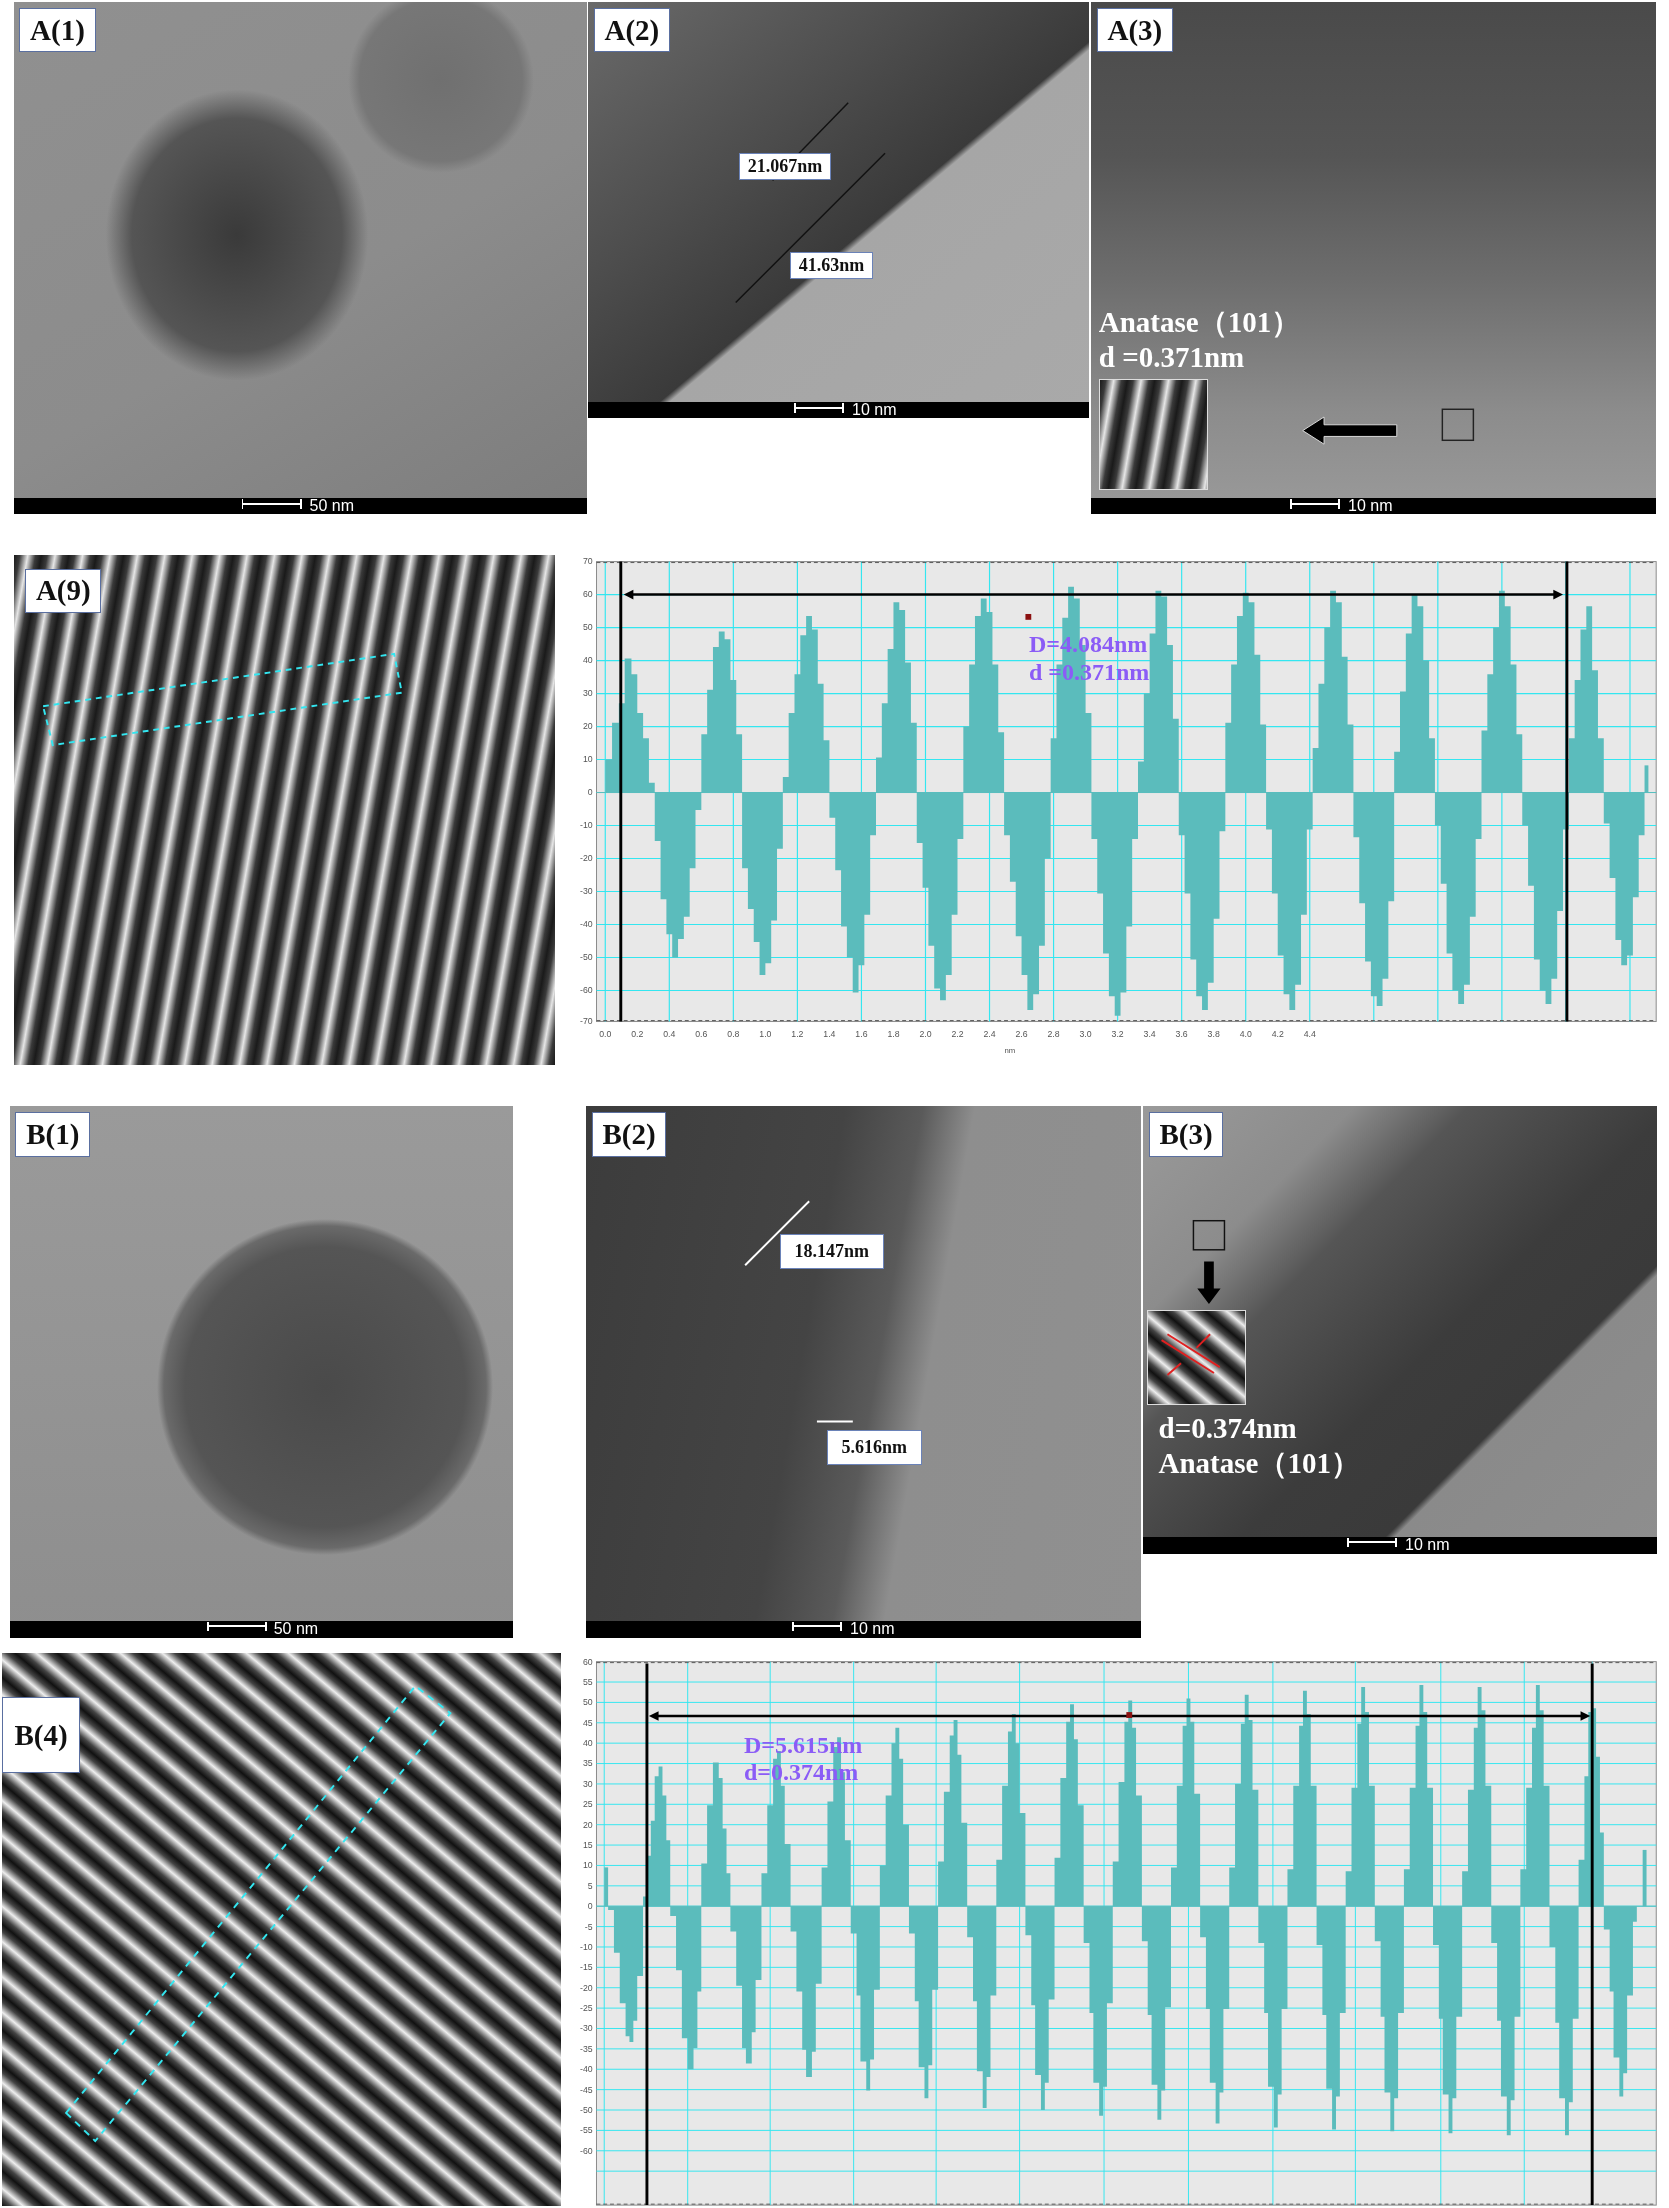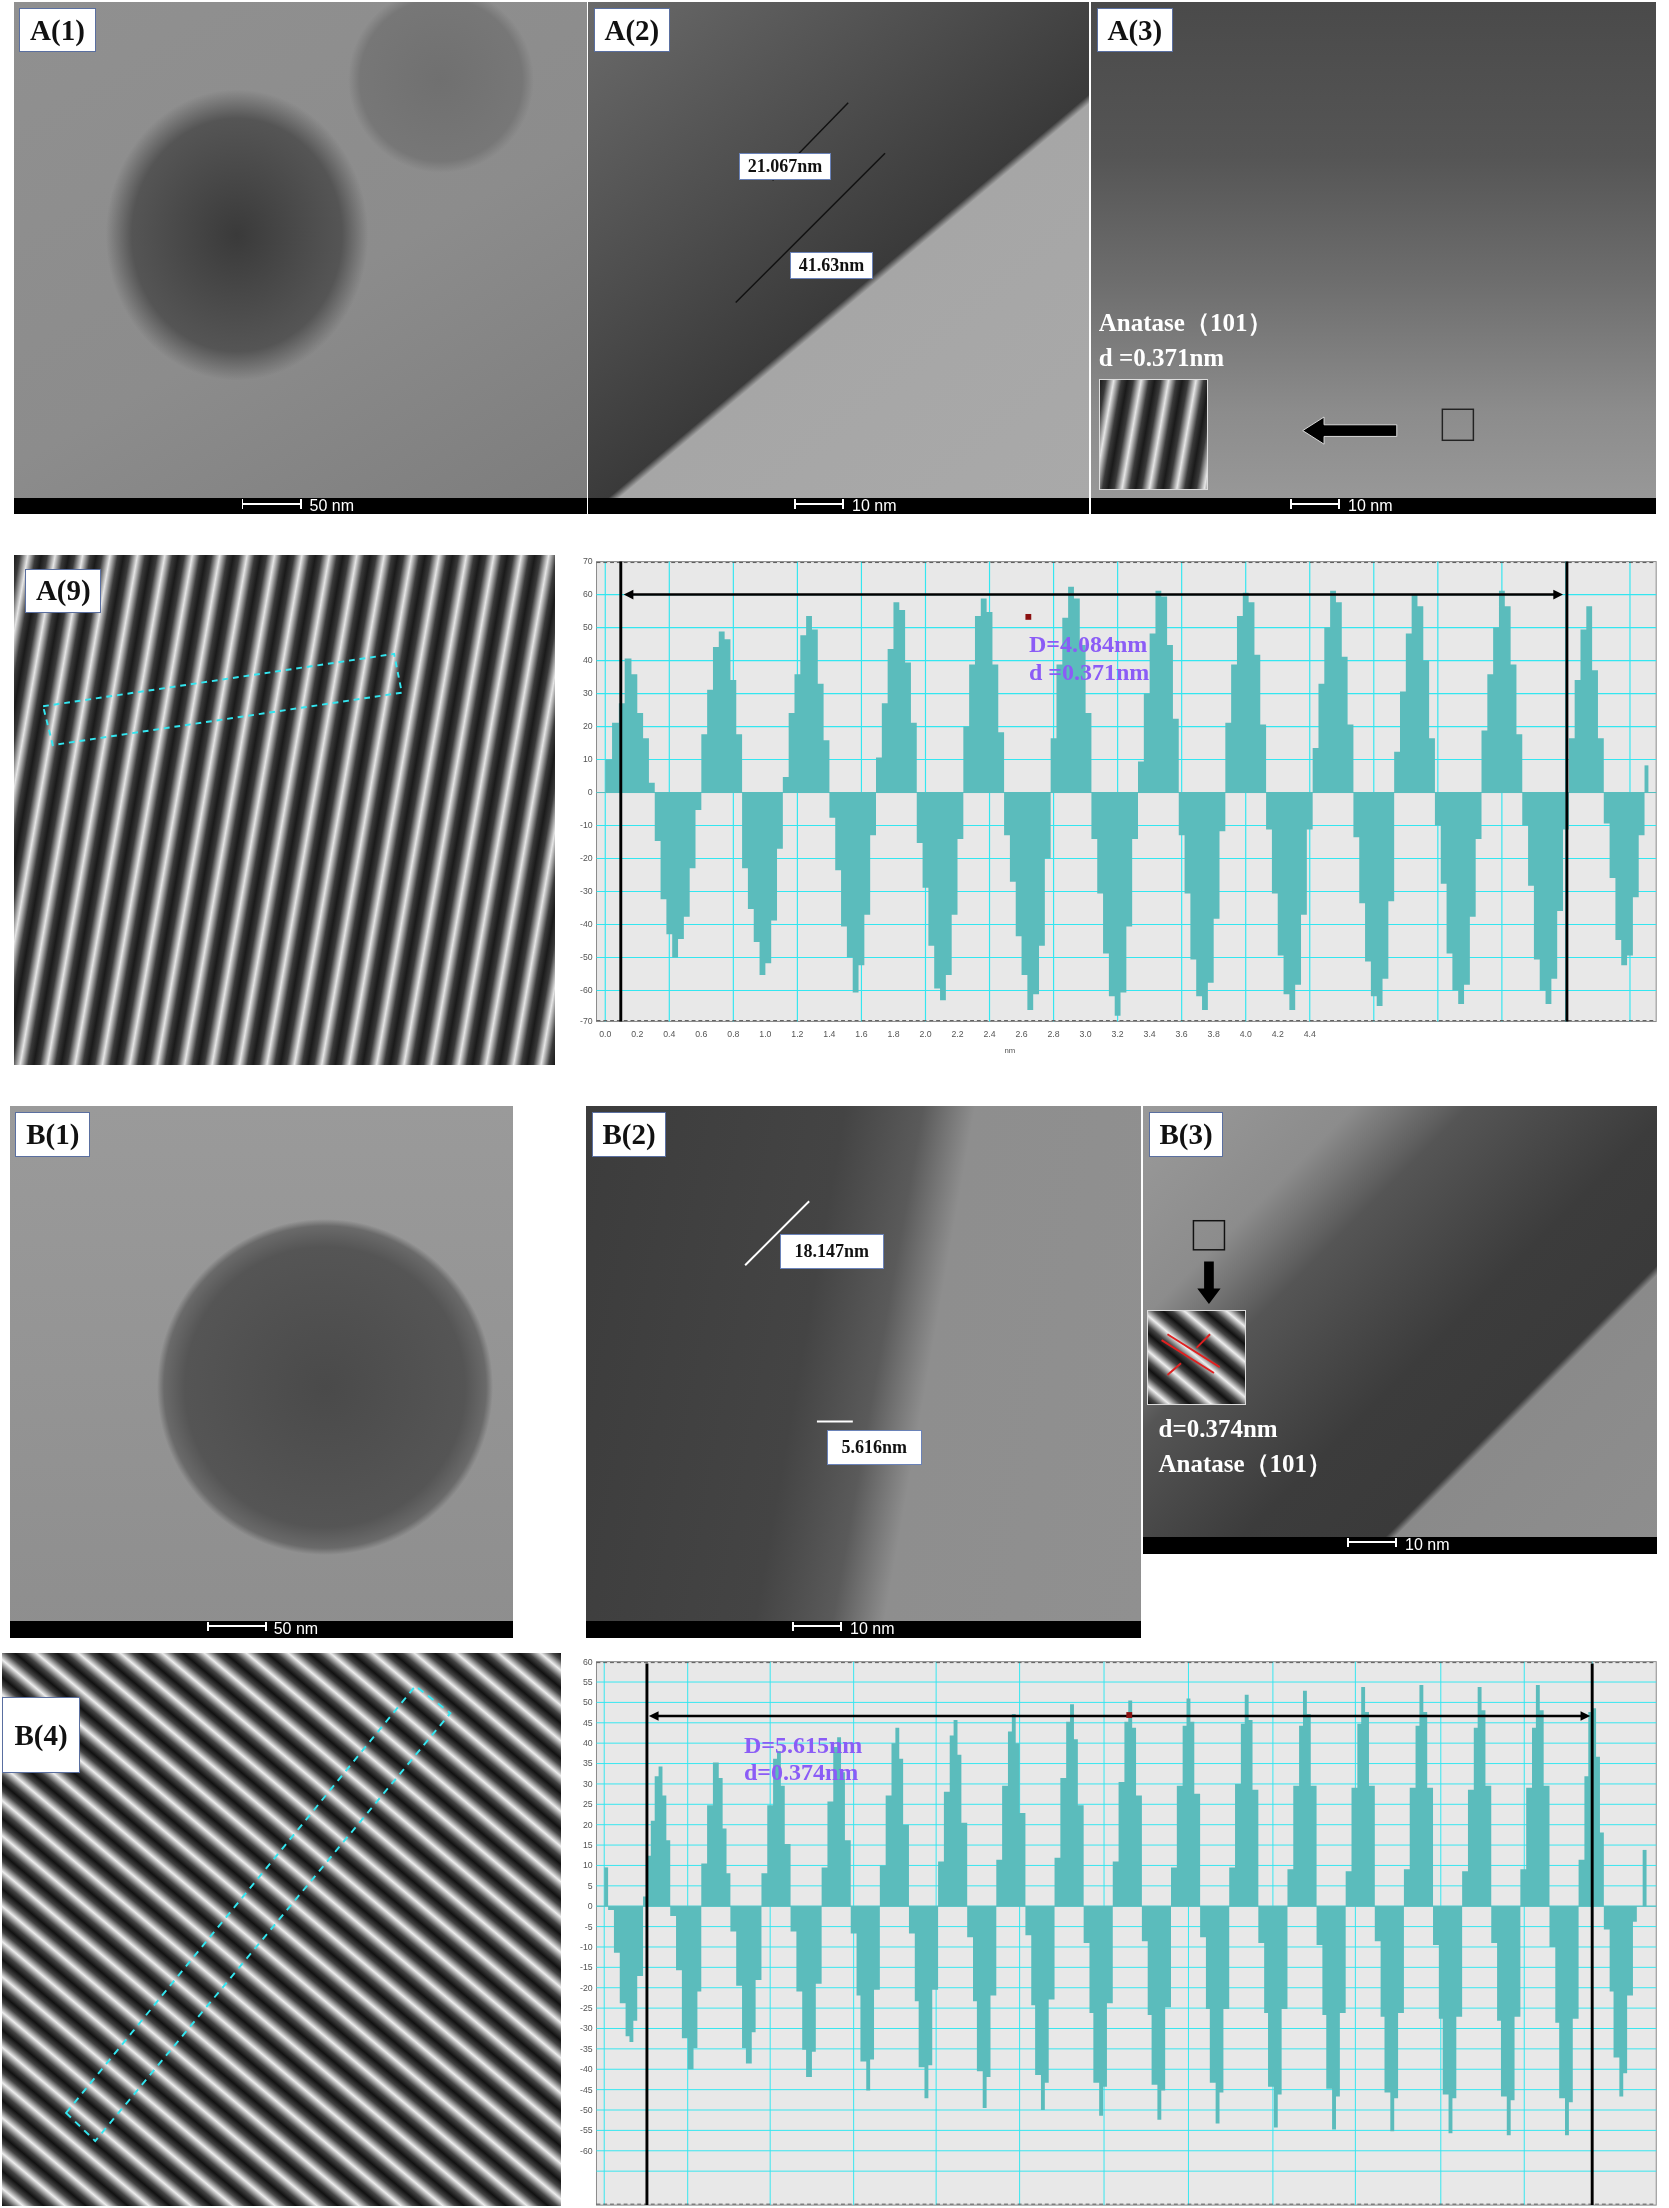--- a/index.html
+++ b/index.html
@@ -6,40 +6,40 @@
   body { width:1669px; height:2209px; position:relative; overflow:hidden; font-family:"Liberation Serif", serif; }
   .panel { position:absolute; overflow:hidden; }
   .tem { background:#8a8a8a; }
   .label-box { position:absolute; left:5.8px; top:5.8px; background:#fff; border:1.9px solid #5a6fa0; padding:1.9px 9.7px; font-family:"Liberation Serif", serif; font-weight:bold; font-size:29px; color:#111; line-height:39px; }
   .scalebar { position:absolute; left:0; right:0; bottom:0; height:15.5px; background:#000; }
   .scalebar .bar { position:absolute; top:4.9px; height:1.9px; background:#fff; }
   .scalebar .bar::before, .scalebar .bar::after { content:""; position:absolute; top:-3.9px; width:1.9px; height:9.7px; background:#fff; }
   .scalebar .bar::before { left:0; } .scalebar .bar::after { right:0; }
   .scalebar .txt { position:absolute; top:0; font-family:"Liberation Sans", sans-serif; font-size:16px; color:#fff; line-height:15.5px; }
   .meas { position:absolute; background:#fff; border:1px solid #6a82b8; font-weight:bold; font-size:18px; padding:1.9px 7.8px; color:#111; }
-  .annot-white { position:absolute; color:#fff; font-weight:bold; font-size:25px; line-height:31px; white-space:nowrap; }
+  .annot-white { position:absolute; color:#fff; font-weight:bold; font-size:29px; line-height:31px; white-space:nowrap; }
   .inset { position:absolute; border:1.9px solid #ddd; }
   .fringe-a { background: repeating-linear-gradient(100deg, #1a1a1a 0px, #3a3a3a 5.8px, #e6e6e6 13.6px, #3a3a3a 21.3px, #1a1a1a 27px); }
   .fringe-b { background: repeating-linear-gradient(40deg, #111 0px, #444 5.8px, #eee 13.6px, #444 21.3px, #111 27px); }
   .chart { position:absolute; background:#fff; }
   .chart svg { display:block; }
   .ann-dark { position:absolute; font-weight:bold; font-size:24px; color:#8b5cf6; line-height:27px; white-space:nowrap; }
 </style>
 </head>
 <body>
 
 <div class="panel tem" style="left:13.6px;top:1.9px;width:573px;height:512px;background:radial-gradient(ellipse 175px 194px at 223px 233px,#3a3a3a 0%,#555 60%,transparent 75%),radial-gradient(ellipse 116px 116px at 427px 78px,#707070 0%,#777 70%,transparent 80%),linear-gradient(150deg,#909090 0%,#8c8c8c 55%,#7c7c7c 100%);">
   <div class="label-box">A(1)</div>
   <div class="scalebar">
       <div class="bar" style="left:228px;width:60px;"></div>
       <span class="txt" style="left:296px;">50 nm</span>
     </div>
 </div>
 
-<div class="panel tem" style="left:588px;top:1.9px;width:501px;height:512px;background:linear-gradient(140deg,#6a6a6a 0%,#4c4c4c 35%,#3a3a3a 55%,#a6a6a6 56%,#a9a9a9 100%);">
+<div class="panel tem" style="left:588px;top:1.9px;width:501px;height:416px;background:linear-gradient(140deg,#6a6a6a 0%,#4c4c4c 35%,#3a3a3a 55%,#a6a6a6 56%,#a9a9a9 100%);">
   <div class="label-box">A(2)</div>
   <svg style="position:absolute;left:0;top:0;" width="501" height="512" viewBox="0 0 516 528">
     <line x1="268" y1="104" x2="190" y2="184" stroke="#111" stroke-width="1.5"></line>
     <line x1="306" y1="156" x2="152" y2="310" stroke="#111" stroke-width="1.5"></line>
   </svg>
   <div class="meas" style="left:151px;top:151px;">21.067nm</div>
   <div class="meas" style="left:202px;top:250px;">41.63nm</div>
   <div class="scalebar">
       <div class="bar" style="left:206px;width:50px;"></div>
       <span class="txt" style="left:264px;">10 nm</span>

